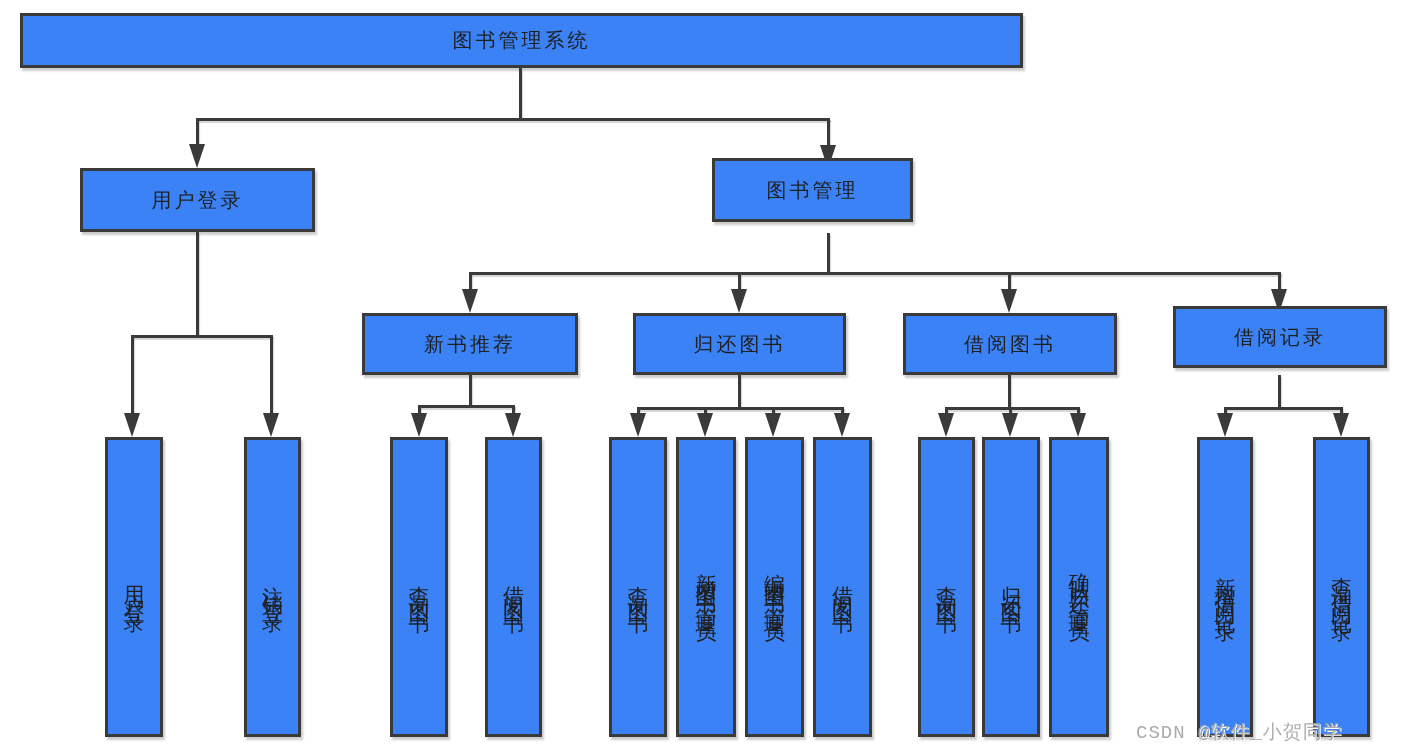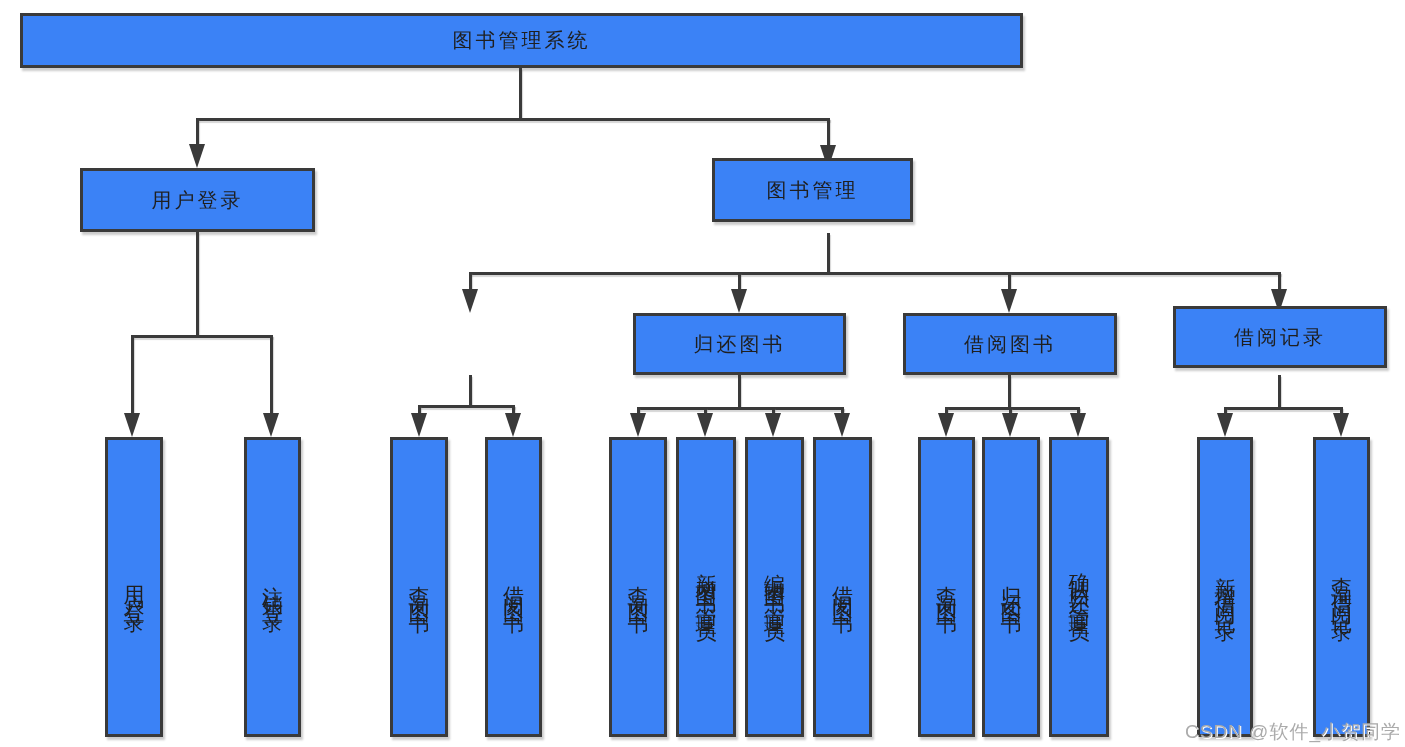--- a/index.html
+++ b/index.html
@@ -39,25 +39,26 @@
   .vline{width:3px;}
   .hline{height:3px;}
   .arrowhead{
     position:absolute;width:0;height:0;
     border-left:8px solid transparent;
     border-right:8px solid transparent;
     border-top:24px solid var(--line);
   }
   .watermark{
     position:absolute;
-    left:1185px;top:719px;
+    left:1136px;top:719px;
     font-size:19px;letter-spacing:1px;
     color:var(--watermark);
     text-shadow:1px 1px 0 #fff;
     white-space:nowrap;
+    font-family:Liberation Mono, monospace;
   }
 </style>
 </head>
 <body>
 
 <div class="stage">
 
   <div class="box" style="left:20px;top:13px;width:1003px;height:55px">图书管理系统</div>
 
   <div class="vline" style="left:519px;top:68px;height:50px"></div>
@@ -81,20 +82,21 @@
   <div class="hline" style="left:469px;top:272px;width:812px"></div>
   <div class="vline" style="left:469px;top:272px;height:22px"></div>
   <div class="arrowhead" style="left:462px;top:289px"></div>
   <div class="vline" style="left:738px;top:272px;height:22px"></div>
   <div class="arrowhead" style="left:731px;top:289px"></div>
   <div class="vline" style="left:1008px;top:272px;height:22px"></div>
   <div class="arrowhead" style="left:1001px;top:289px"></div>
   <div class="vline" style="left:1278px;top:272px;height:22px"></div>
   <div class="arrowhead" style="left:1271px;top:289px"></div>
 
+  <div class="box" style="left:362px;top:313px;width:216px;height:62px">新书推荐</div>
   <div class="box" style="left:633px;top:313px;width:213px;height:62px">归还图书</div>
   <div class="box" style="left:903px;top:313px;width:214px;height:62px">借阅图书</div>
   <div class="box" style="left:1173px;top:306px;width:214px;height:62px">借阅记录</div>
 
   <div class="vline" style="left:469px;top:375px;height:30px"></div>
   <div class="hline" style="left:418px;top:405px;width:97px"></div>
   <div class="vline" style="left:418px;top:405px;height:14px"></div>
   <div class="arrowhead" style="left:411px;top:413px"></div>
   <div class="vline" style="left:512px;top:405px;height:14px"></div>
   <div class="arrowhead" style="left:505px;top:413px"></div>

